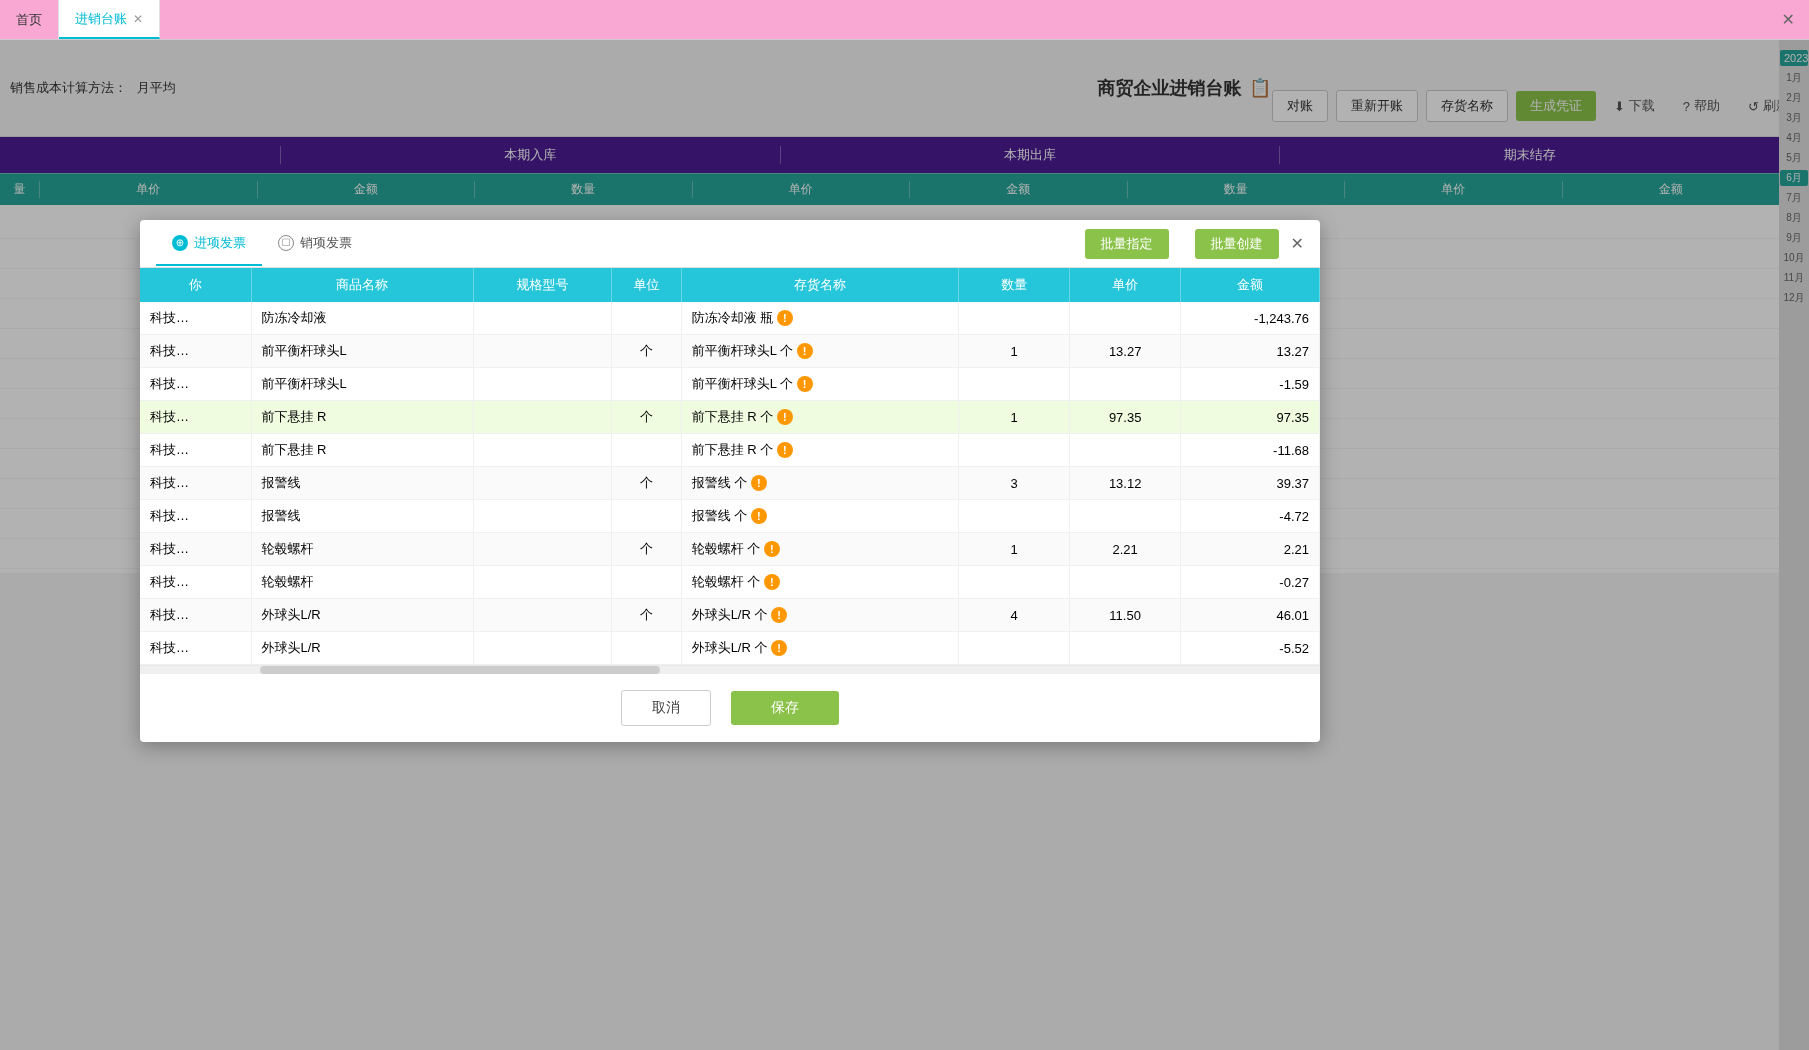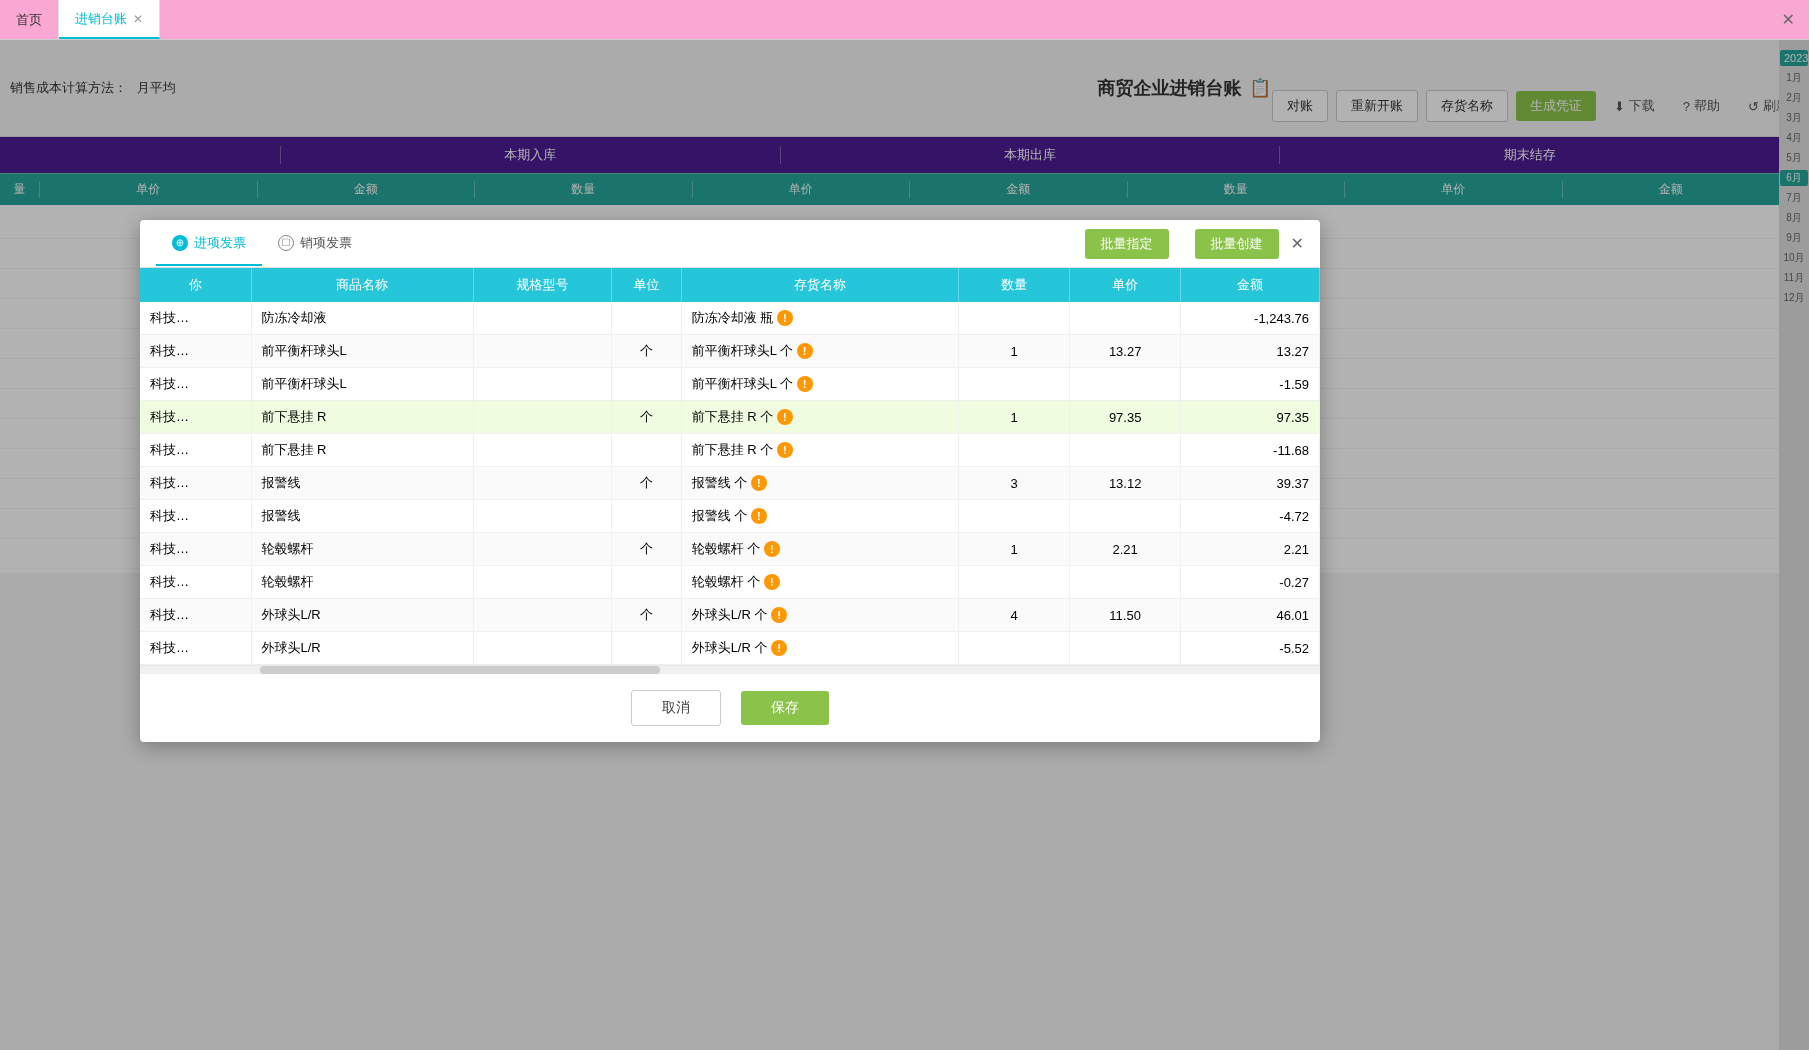--- a/index.html
+++ b/index.html
@@ -329,21 +329,21 @@
     .btn-cancel {
       padding: 8px 30px;
       border: 1px solid #ccc;
       background: #fff;
       border-radius: 3px;
       cursor: pointer;
       font-size: 14px;
       color: #404040;
     }
     .btn-save {
-      padding: 8px 30px;
+      padding: 8px 40px;
       border: none;
       background: #8bc34a;
       border-radius: 3px;
       cursor: pointer;
       font-size: 14px;
       color: #fff;
     }
   </style>
 </head>
 <body>

